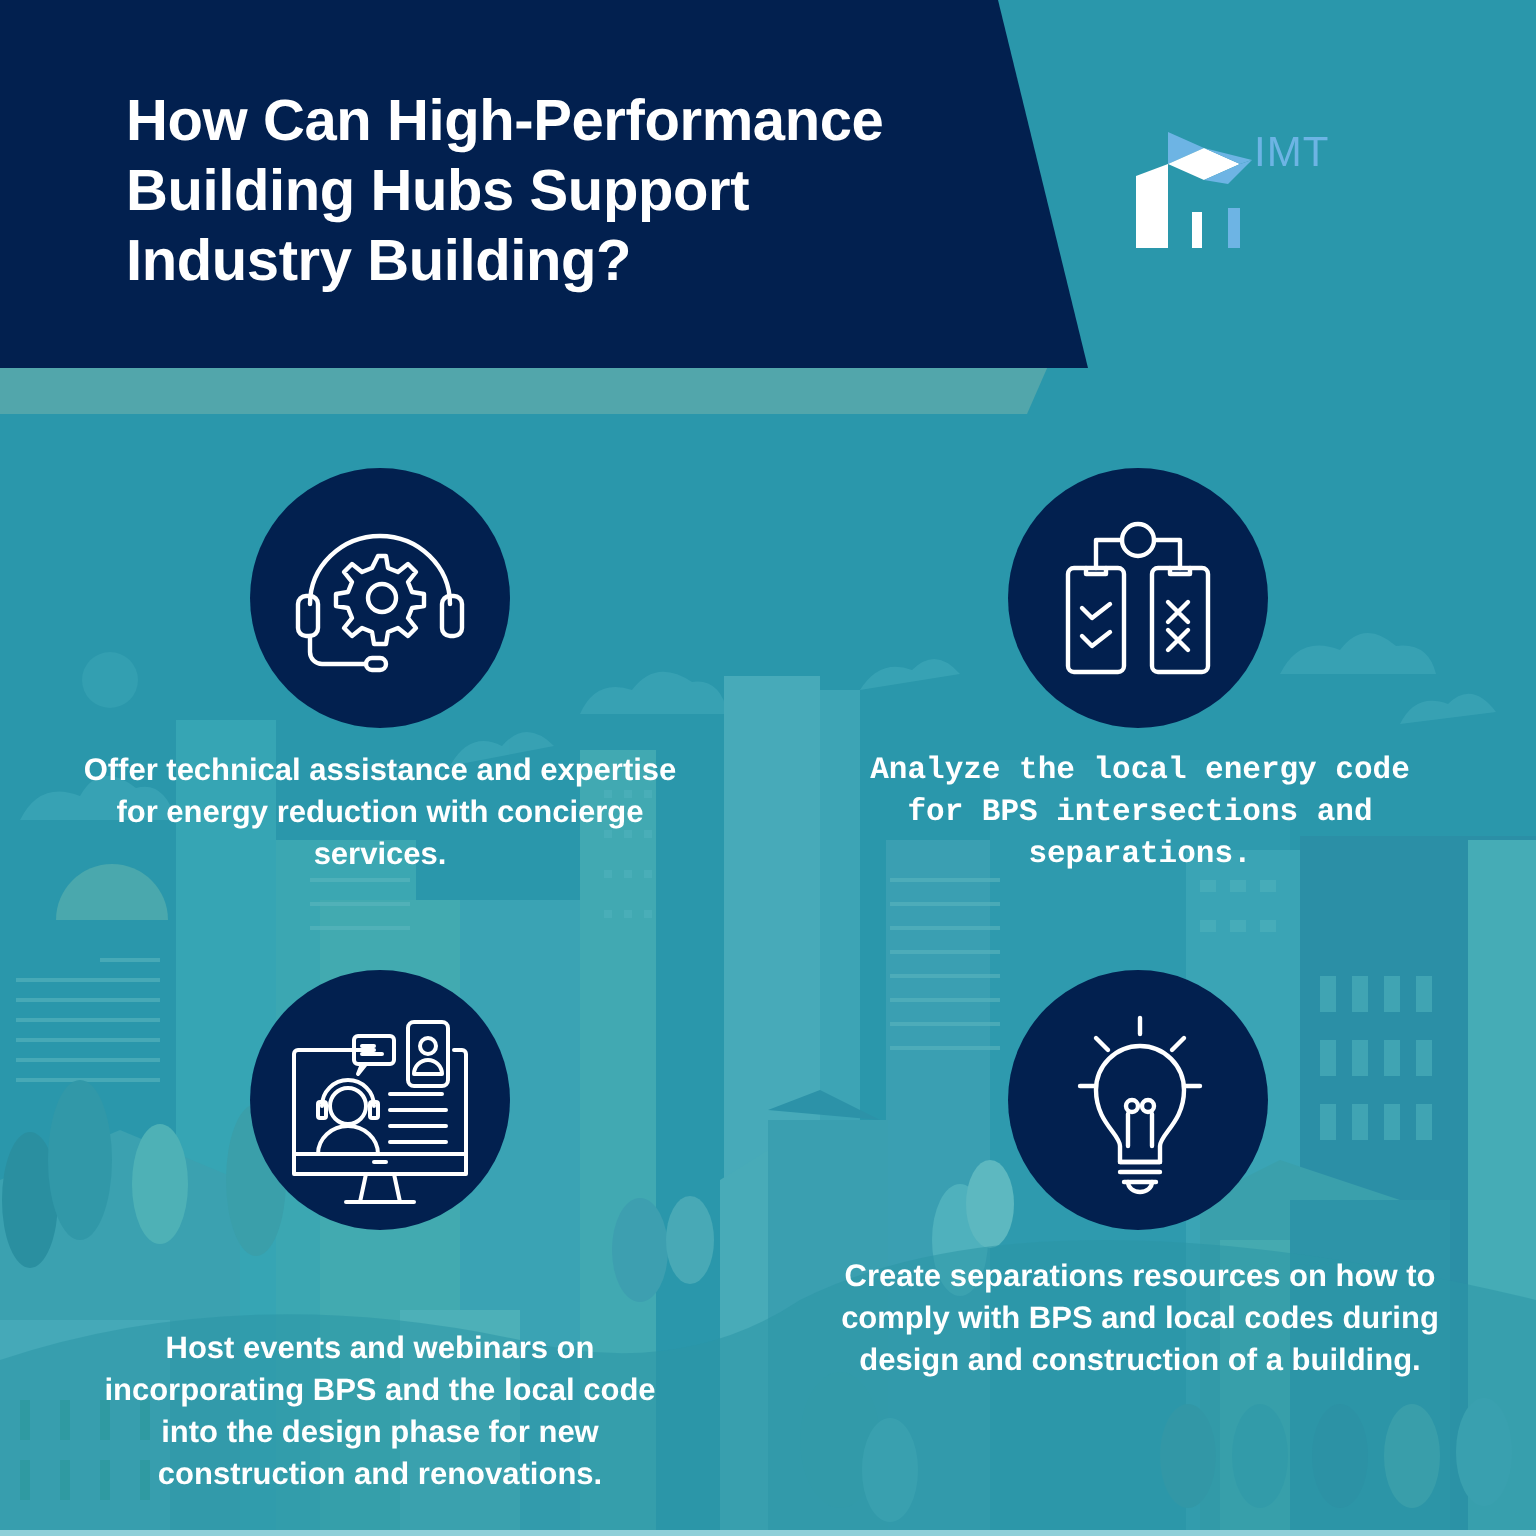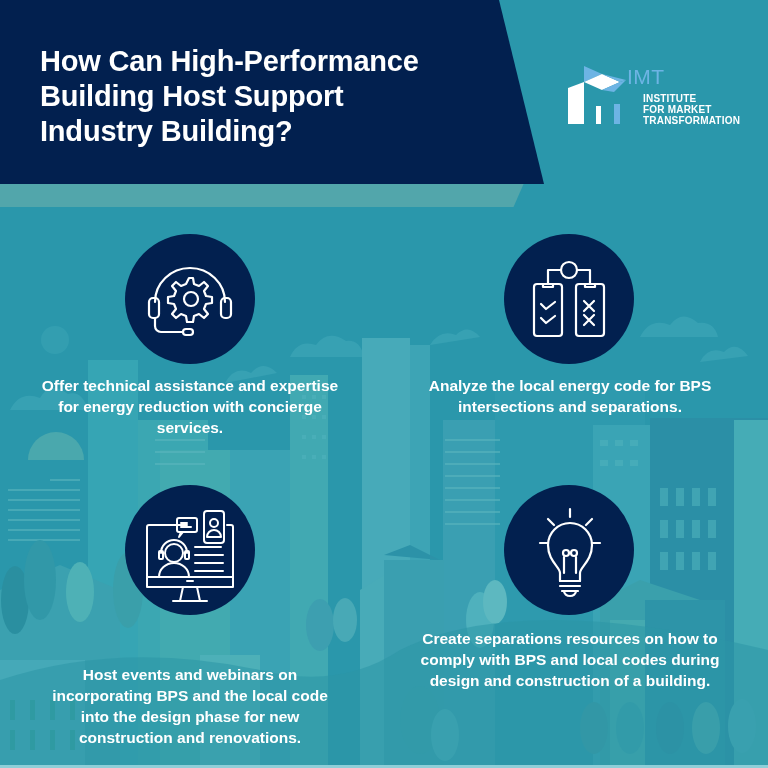--- a/index.html
+++ b/index.html
@@ -14,21 +14,21 @@
       position: absolute; left: 0; top: 183px; width: 524px; height: 24px;
       background: #52a6ab;
       clip-path: polygon(0 0, 100% 0, 98% 100%, 0 100%);
     }
     .banner {
       position: absolute; left: 0; top: 0; width: 544px; height: 184px;
       background: #02204f;
       clip-path: polygon(0 0, 499px 0, 544px 184px, 0 184px);
     }
     .title {
-      position: absolute; left: 40px; top: 44px; width: 440px;
+      position: absolute; left: 63px; top: 44px; width: 440px;
       color: #ffffff; font-weight: 700; font-size: 29px; line-height: 35px;
       letter-spacing: -0.2px; margin: 0;
     }
     .logo { position: absolute; left: 566px; top: 62px; width: 190px; height: 70px; }
     .logo svg { position: absolute; left: 0; top: 0; }
     .logo-imt {
       position: absolute; left: 61px; top: 4px; color: #6db4e4;
       font-size: 21px; letter-spacing: 0.5px; font-weight: 400; line-height: 22px;
     }
     .logo-sub {
@@ -176,40 +176,35 @@
     </g>
 
     <path d="M0 680 q120 -40 260 -10 q80 20 140 -20 q120 -60 368 0 v118 h-768 z" fill="#2c96a6" opacity="0.55"></path>
     <rect x="0" y="765" width="768" height="3" fill="#8ecfd8"></rect>
   </svg>
 
   <div class="strip"></div>
   <div class="banner"></div>
   <h1 class="title">
     <span style="display:block">How Can High-Performance</span>
-    <span style="display:block">Building Host Support</span>
+    <span style="display:block">Building Hubs Support</span>
     <span style="display:block">Industry Building?</span>
   </h1>
 
   <div class="logo">
     <svg width="72" height="66" viewBox="0 0 72 66">
       <polygon points="18,4 36,12 18,20" fill="#6db4e4"></polygon>
       <polygon points="36,12 54,20 36,28 18,20" fill="#ffffff"></polygon>
       <polygon points="36,12 60,18 54,20" fill="#6db4e4"></polygon>
       <polygon points="36,28 54,20 60,18 48,30" fill="#6db4e4"></polygon>
       <polygon points="2,26 18,20 18,62 2,62" fill="#ffffff"></polygon>
       <rect x="30" y="44" width="5" height="18" fill="#ffffff"></rect>
       <rect x="48" y="42" width="6" height="20" fill="#6db4e4"></rect>
     </svg>
     <div class="logo-imt">IMT</div>
-    <div class="logo-sub">
-      <span>INSTITUTE</span>
-      <span>FOR MARKET</span>
-      <span>TRANSFORMATION</span>
-    </div>
   </div>
 
   <div class="icon-circle" style="left:125px; top:234px;">
     <svg width="130" height="130" viewBox="0 0 130 130" fill="none" stroke="#ffffff" stroke-width="2.2" stroke-linecap="round" stroke-linejoin="round">
       <path d="M30 68 a35 34 0 0 1 70 0"></path>
       <rect x="24" y="64" width="10" height="20" rx="4"></rect>
       <rect x="96" y="64" width="10" height="20" rx="4"></rect>
       <path d="M30 84 v8 a6 6 0 0 0 6 6 h22"></path>
       <rect x="58" y="95" width="10" height="6" rx="3"></rect>
       <path d="M64 44 l4 0 l1 6 l5 2 l5 -4 l4 4 l-4 5 l2 5 l6 1 l0 6 l-6 1 l-2 5 l4 5 l-4 4 l-5 -4 l-5 2 l-1 6 l-6 0 l-1 -6 l-5 -2 l-5 4 l-4 -4 l4 -5 l-2 -5 l-6 -1 l0 -6 l6 -1 l2 -5 l-4 -5 l4 -4 l5 4 l5 -2 z"></path>
@@ -226,21 +221,21 @@
       <rect x="30" y="50" width="28" height="52" rx="3"></rect>
       <rect x="72" y="50" width="28" height="52" rx="3"></rect>
       <path d="M39 50 v3 h10 v-3"></path>
       <path d="M81 50 v3 h10 v-3"></path>
       <path d="M37 70 l5 5 l9 -7"></path>
       <path d="M37 84 l5 5 l9 -7"></path>
       <path d="M80 67 l10 10 M90 67 l-10 10"></path>
       <path d="M80 81 l10 10 M90 81 l-10 10"></path>
     </svg>
   </div>
-  <p class="card-text" style="left:420px; top:375px; width:300px;">Analyze the local energy code for BPS intersections and separations.</p>
+  <p class="card-text" style="left:420px; top:375px; width:300px;font-family:Liberation Mono, monospace;">Analyze the local energy code for BPS intersections and separations.</p>
 
   <div class="icon-circle" style="left:125px; top:485px;">
     <svg width="130" height="130" viewBox="0 0 130 130" fill="none" stroke="#ffffff" stroke-width="2" stroke-linecap="round" stroke-linejoin="round">
       <path d="M62 40 h-38 a2 2 0 0 0 -2 2 v60 h86 v-60 a2 2 0 0 0 -2 -2 h-4"></path>
       <path d="M22 92 h86"></path>
       <path d="M62 96 h6"></path>
       <path d="M58 102 l-3 14 M72 102 l3 14"></path>
       <path d="M48 116 h34"></path>
       <rect x="52" y="33" width="20" height="14" rx="2"></rect>
       <path d="M58 47 l-4 5 l2 -5"></path>

